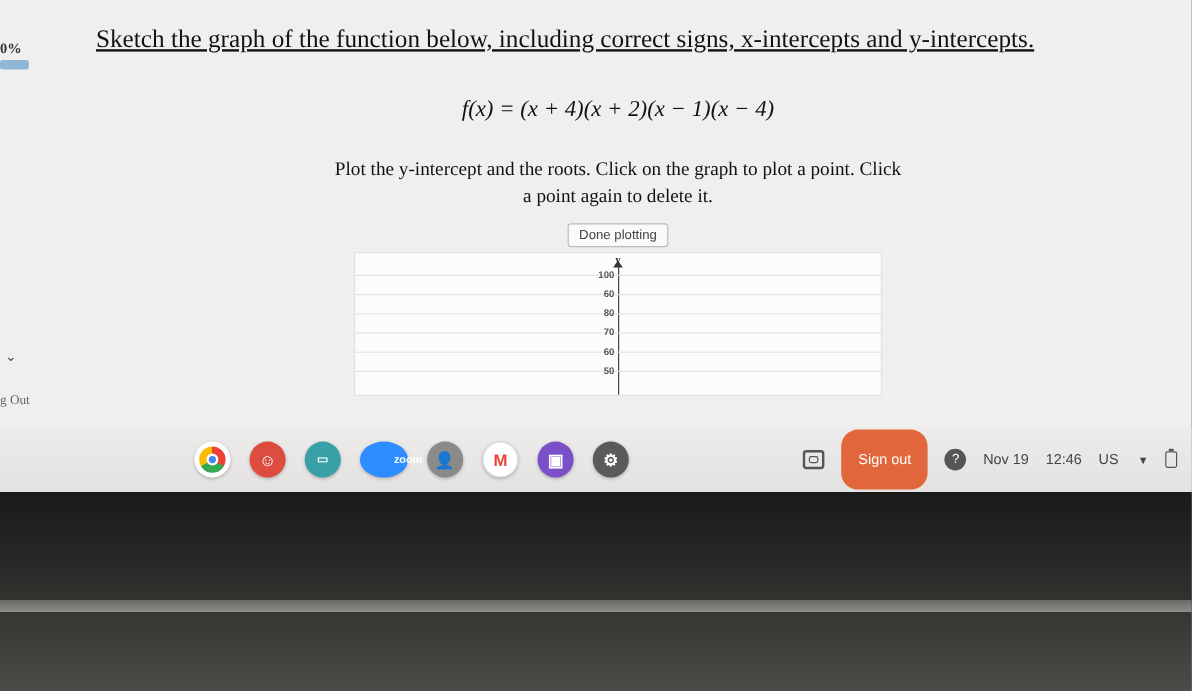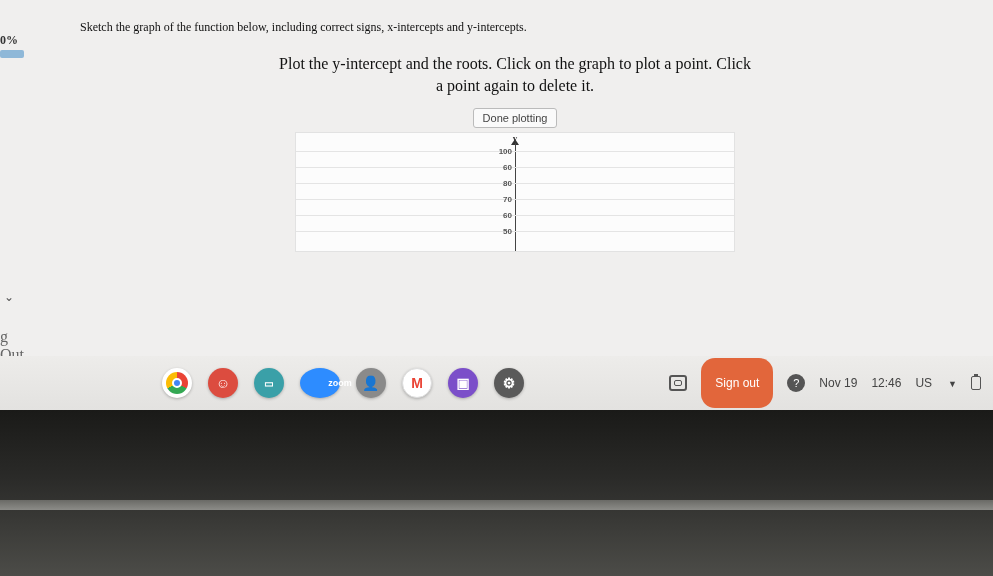--- a/index.html
+++ b/index.html
@@ -35,33 +35,34 @@
   }
   .collapse-chevron {
     position: absolute;
     left: 4px; top: 290px;
     font-size: 12px;
     color: #555;
   }
   .logout-label {
     position: absolute;
     left: 0; top: 328px;
-    font-size: 16px;
+    font-size: 11px;
     color: #666;
   }
 
   .content {
     position: absolute;
     left: 80px; top: 20px;
     width: 870px;
   }
   .prompt-title {
-    font-size: 12px;
+    font-size: 21px;
     color: #111;
-    margin-bottom: 18px;
+    margin-bottom: 36px;
+    text-decoration: underline;
   }
   .equation {
     text-align: center;
     font-size: 19px;
     font-style: italic;
     color: #111;
     margin-bottom: 28px;
     font-family: 'Times New Roman', serif;
   }
   .equation .fn { font-style: italic; }
@@ -245,20 +246,23 @@
   <div class="left-edge">
     <div class="progress-label">0%</div>
     <div class="progress-bar"></div>
     <div class="collapse-chevron">⌄</div>
     <div class="logout-label">g Out</div>
   </div>
 
   <div class="content">
     <div class="prompt-title">Sketch the graph of the function below, including correct signs, x-intercepts and y-intercepts.</div>
 
+    <div class="equation">
+      <span class="fn">f(x) = </span><span class="fn">(x + 4)(x + 2)(x − 1)(x − 4)</span>
+    </div>
 
     <div class="instruction">
       <span>Plot the y-intercept and the roots. Click on the graph to plot a point. Click</span><br>
       <span>a point again to delete it.</span>
     </div>
 
     <button class="done-btn">Done plotting</button>
 
     <div class="graph-wrap">
       <div class="y-axis-label">y</div>

